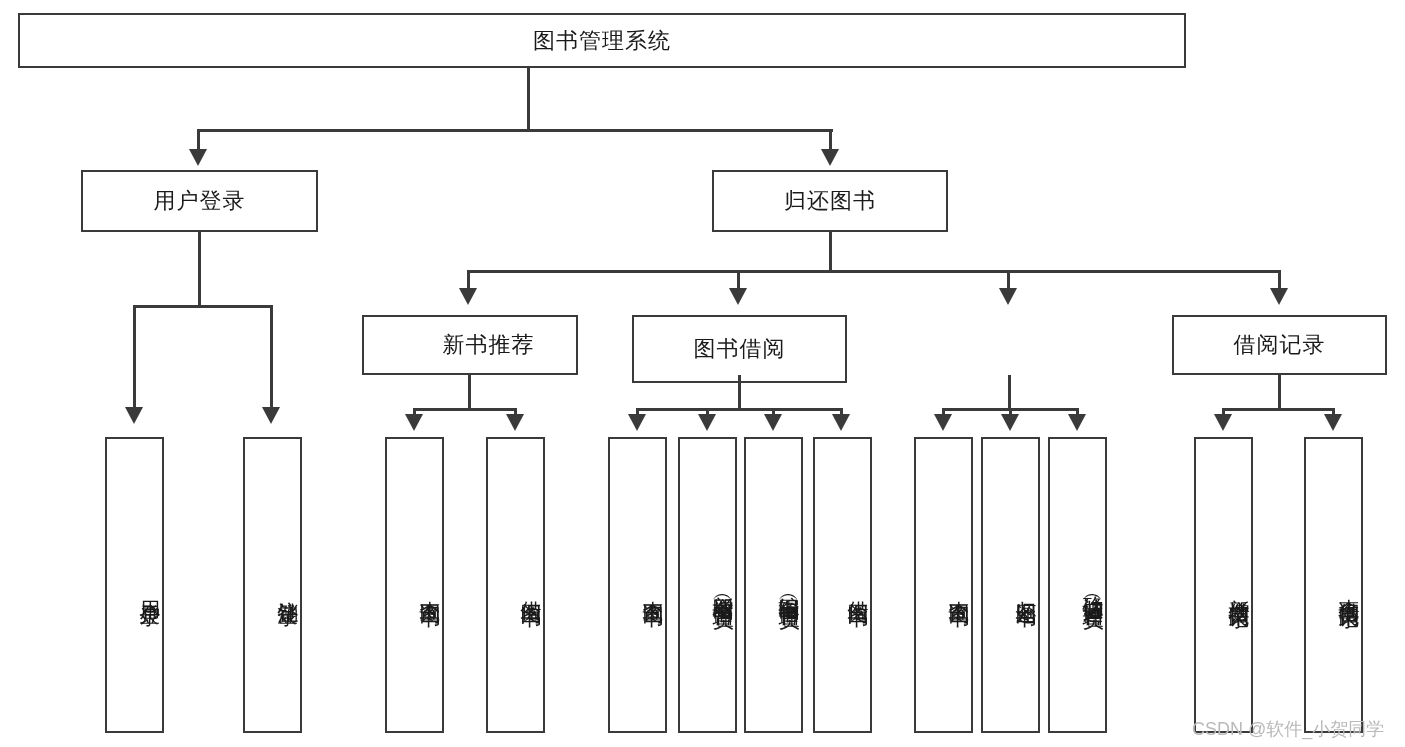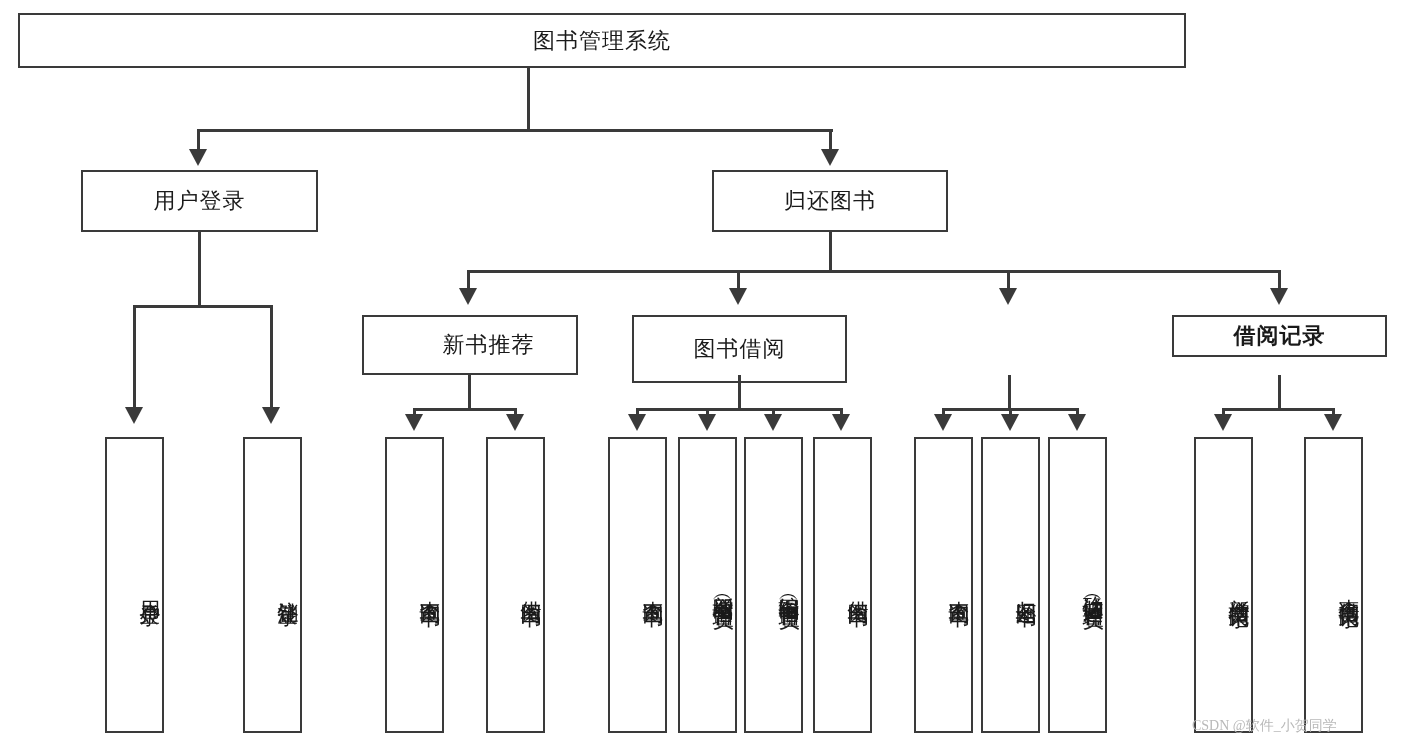--- a/index.html
+++ b/index.html
@@ -59,25 +59,24 @@
   .arrow {
     position: absolute;
     width: 0;
     height: 0;
     border-left: 9px solid transparent;
     border-right: 9px solid transparent;
     border-top: 17px solid #3a3a3a;
   }
   .watermark {
     position: absolute;
-    font-size: 14px;
+    font-size: 18px;
     color: #b9b9b9;
     white-space: nowrap;
     user-select: none;
-    font-family: Liberation Serif, serif;
   }
 </style>
 </head>
 <body>
 
 <div id="canvas">
 
   <div class="node horiz root" style="left:18px; top:13px; width:1168px; height:55px;">
     <span>图书管理系统</span>
   </div>
@@ -115,21 +114,21 @@
   <div class="arrow" style="left:999px; top:288px;"></div>
   <div class="conn v" style="left:1278px; top:270px; width:3px; height:20px;"></div>
   <div class="arrow" style="left:1270px; top:288px;"></div>
 
   <div class="node horiz" style="left:362px; top:315px; width:216px; height:60px;padding-left:37px;">
     <span>新书推荐</span>
   </div>
   <div class="node horiz" style="left:632px; top:315px; width:215px; height:68px;">
     <span>图书借阅</span>
   </div>
-  <div class="node horiz" style="left:1172px; top:315px; width:215px; height:42px;font-weight:bold;">
+  <div class="node horiz" style="left:1172px; top:315px; width:215px; height:60px;">
     <span>借阅记录</span>
   </div>
 
   <div class="conn v" style="left:468px; top:375px; width:3px; height:35px;"></div>
   <div class="conn h" style="left:413px; top:408px; width:104px; height:3px;"></div>
   <div class="conn v" style="left:413px; top:408px; width:3px; height:8px;"></div>
   <div class="arrow" style="left:405px; top:414px;"></div>
   <div class="conn v" style="left:514px; top:408px; width:3px; height:8px;"></div>
   <div class="arrow" style="left:506px; top:414px;"></div>
 

